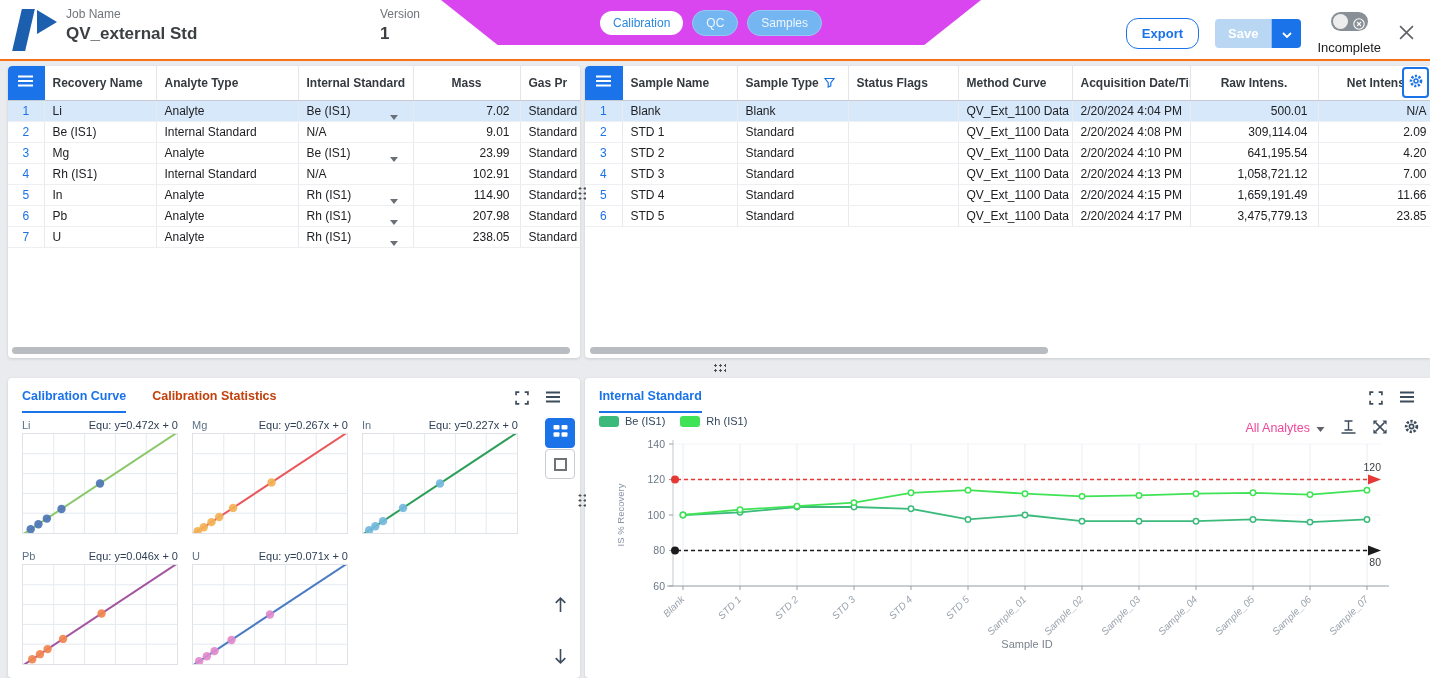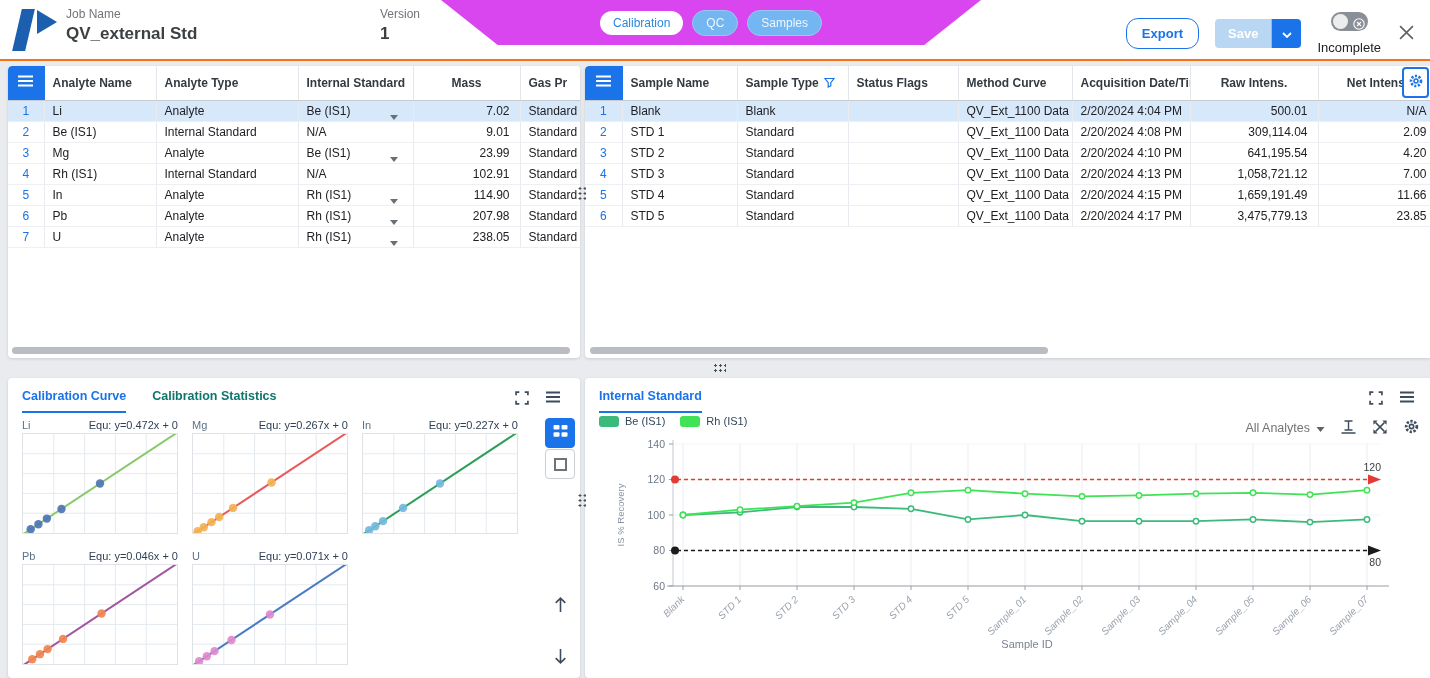--- a/index.html
+++ b/index.html
@@ -55,21 +55,21 @@
   #scroll-analytes { left:4px; width:558px; }
   #scroll-samples { left:5px; width:458px; }
 
   
   .grip-h { position:absolute; left:712px; top:362px; width:14px; height:12px; background-image:radial-gradient(circle, #4a4f54 1.1px, transparent 1.4px); background-size:5px 5px; background-position:1px 1px; cursor:row-resize; z-index:4; }
   .grip-v { position:absolute; left:577px; width:9px; height:16px; background-image:radial-gradient(circle, #4a4f54 1.1px, transparent 1.4px); background-size:5px 5px; background-position:0.5px 1px; cursor:col-resize; z-index:4; }
   #grip-v-top { top:185px; } #grip-v-bottom { top:492px; }
 
   
   .panel-tabs { position:absolute; left:14px; top:11px; display:flex; gap:26px; }
-  .ptab { font-size:12.5px; font-weight:bold; color:#0f766e; padding-bottom:8px; border-bottom:2px solid transparent; cursor:pointer; white-space:nowrap; }
+  .ptab { font-size:12.5px; font-weight:bold; color:#c2410c; padding-bottom:8px; border-bottom:2px solid transparent; cursor:pointer; white-space:nowrap; }
   .ptab.active { color:#1a73e8; border-bottom-color:#1a73e8; }
   .panel-icons { position:absolute; top:13px; display:flex; gap:17px; color:#3d4c5c; }
   #panel-cal .panel-icons { right:20px; }
   #panel-istd .panel-icons { right:16px; }
   .icon-btn { background:none; border:none; cursor:pointer; color:#3d4c5c; display:flex; padding:0; }
   .mini-grid { position:absolute; left:14px; top:36px; width:510px; display:grid; grid-template-columns:156px 156px 156px; column-gap:14px; row-gap:11px; }
   .mini-head { display:flex; justify-content:space-between; align-items:flex-end; height:17px; margin-bottom:2px; }
   .mini-el { font-size:11px; color:#5d7286; }
   .mini-equ { font-size:11px; color:#2d3f55; }
   .mini-box { width:156px; height:101px; border:1px solid #dfe3e8; background:#fff; overflow:hidden; }
@@ -77,21 +77,21 @@
   .vt-btn { width:30px; height:30px; border-radius:4px; display:flex; align-items:center; justify-content:center; cursor:pointer; border:1px solid #c9cdd2; background:#fff; }
   .vt-btn.blue { background:#1a73e8; border-color:#1a73e8; }
   .vt-square { width:13px; height:13px; border:2px solid #6e7378; }
   .nav-arrows { position:absolute; right:12px; top:218px; display:flex; flex-direction:column; gap:32px; }
 
   
   .istd-legend { position:absolute; left:14px; top:37px; display:flex; gap:15px; align-items:center; }
   .leg-item { display:flex; align-items:center; gap:6px; font-size:11px; color:#33475c; }
   .leg-swatch { width:20px; height:11px; border-radius:3px; }
   .istd-controls { position:absolute; right:10px; top:40px; display:flex; align-items:center; gap:15px; color:#44566b; }
-  .analyte-filter { display:flex; align-items:center; gap:6px; font-size:12.5px; color:#737373; cursor:pointer; }
+  .analyte-filter { display:flex; align-items:center; gap:6px; font-size:12.5px; color:#ec4899; cursor:pointer; }
   #istd-chart { position:absolute; left:26px; top:58px; width:812px; height:238px; }
 </style>
 </head>
 <body>
 
 <div class="header">
   <div class="logo">
     <div class="logo-slash"></div>
     <div class="logo-arrow"></div>
   </div>
@@ -144,21 +144,21 @@
         <col style="width:142px">
         <col style="width:115px">
         <col style="width:107px">
         <col style="width:98px">
       </colgroup>
     <thead>
         <tr>
       <th class="menu-cell"><span><svg width="15" height="12" viewBox="0 0 15 12">
                 <path d="M0 1.5h15M0 6h15M0 10.5h15" stroke="#fff" stroke-width="2"></path>
               </svg></span></th>
-    <th>Analyte Name</th>
+    <th>Recovery Name</th>
           <th>Analyte Type</th>
           <th>Internal Standard</th>
           <th class="c">Mass</th>
           <th>Gas Pr</th>
         </tr>
       </thead>
     <tbody>
         <tr class="sel">
           <td class="rownum">1</td>
           <td>Li</td>

